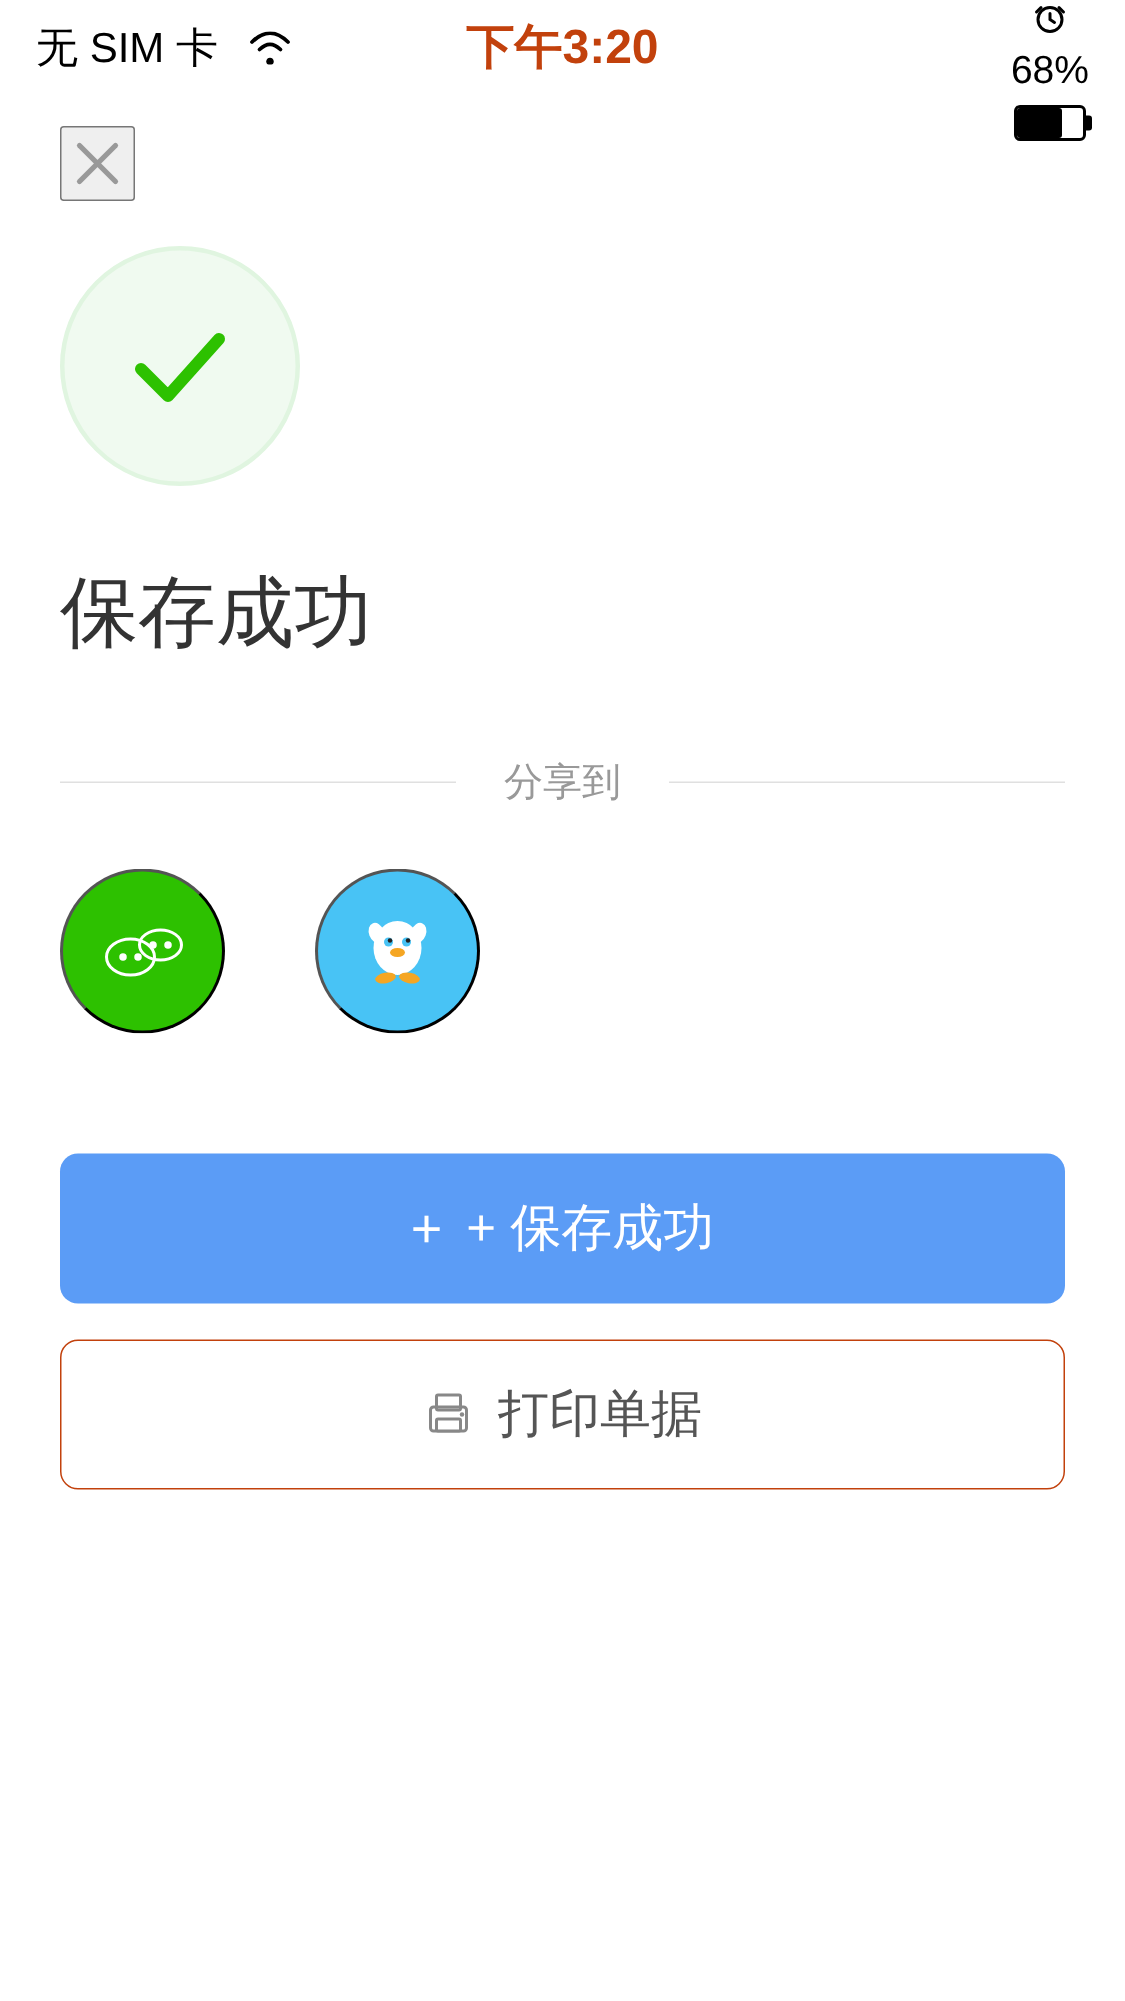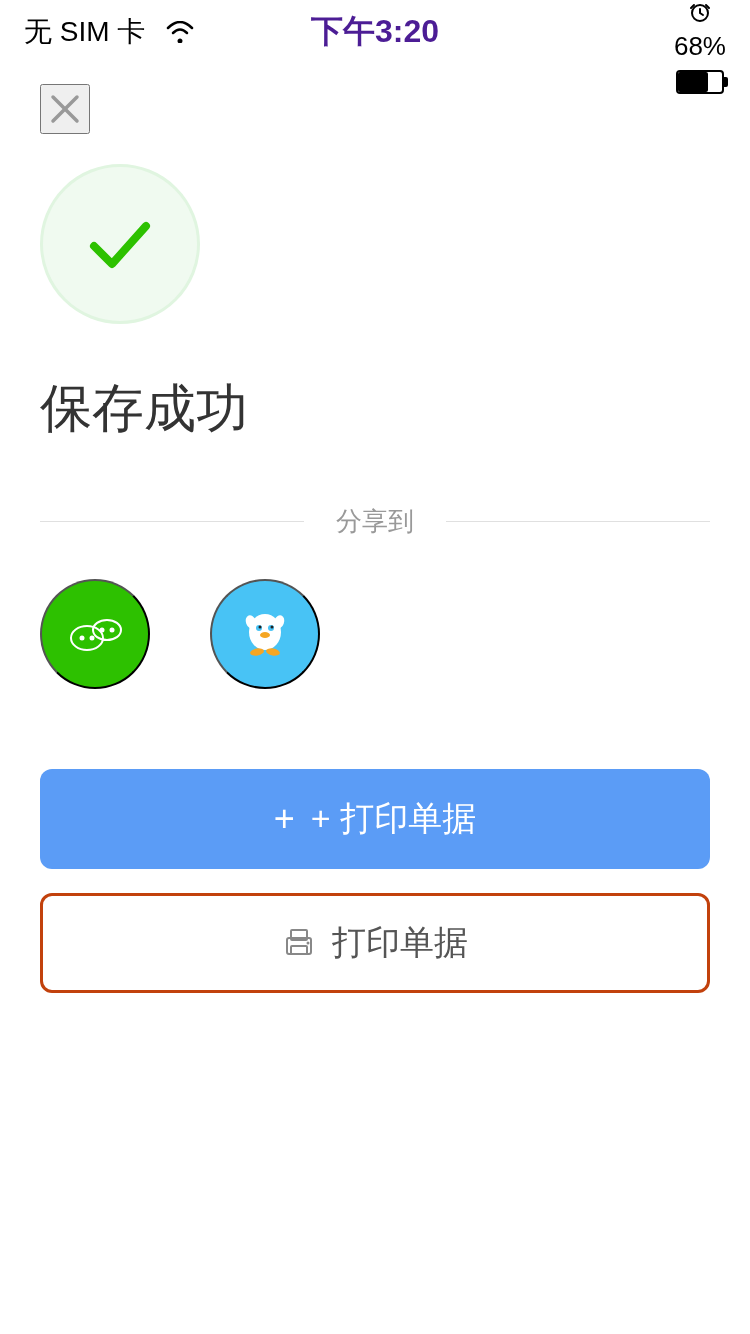--- a/index.html
+++ b/index.html
@@ -39,21 +39,21 @@
 
     .wifi-icon {
       display: inline-block;
       width: 30px;
       height: 22px;
     }
 
     .status-center {
       font-size: 32px;
       font-weight: 600;
-      color: #4c1d95;
+      color: #c2410c;
       position: absolute;
       left: 50%;
       transform: translateX(-50%);
     }
 
     .status-right {
       display: flex;
       align-items: center;
       gap: 8px;
       font-size: 26px;
@@ -209,21 +209,21 @@
       font-size: 34px;
       color: #fff;
       font-weight: 400;
     }
 
     .btn-secondary {
       width: 100%;
       height: 100px;
       background: #fff;
       border-radius: 12px;
-      border: 3px solid #c2410c;
+      border: 1px solid #c2410c;
       display: flex;
       align-items: center;
       justify-content: center;
       gap: 16px;
       cursor: pointer;
       font-size: 34px;
       color: #555;
       font-weight: 400;
     }
   </style>
@@ -315,21 +315,21 @@
         <ellipse cx="24" cy="50" rx="7" ry="3.5" fill="#F5A623" transform="rotate(-10 24 50)"></ellipse>
         <ellipse cx="40" cy="50" rx="7" ry="3.5" fill="#F5A623" transform="rotate(10 40 50)"></ellipse>
       </svg>
     </button>
   </div>
 
   <div class="action-buttons">
 
     <button class="btn-primary">
       <span style="font-size:36px;font-weight:300">+</span>
-      <span style="font-size:34px">+ 打印单据</span>
+      <span style="font-size:34px">+ 保存成功</span>
     </button>
 
     <button class="btn-secondary">
       <svg width="34" height="34" viewBox="0 0 34 34" fill="none">
         <rect x="5" y="12" width="24" height="16" rx="2" stroke="#888" stroke-width="2" fill="none"></rect>
         <rect x="9" y="4" width="16" height="10" rx="1" stroke="#888" stroke-width="2" fill="none"></rect>
         <rect x="9" y="20" width="16" height="8" rx="1" stroke="#888" stroke-width="2" fill="white"></rect>
         <circle cx="26" cy="17" r="1.5" fill="#888"></circle>
       </svg>
       <span>打印单据</span>

